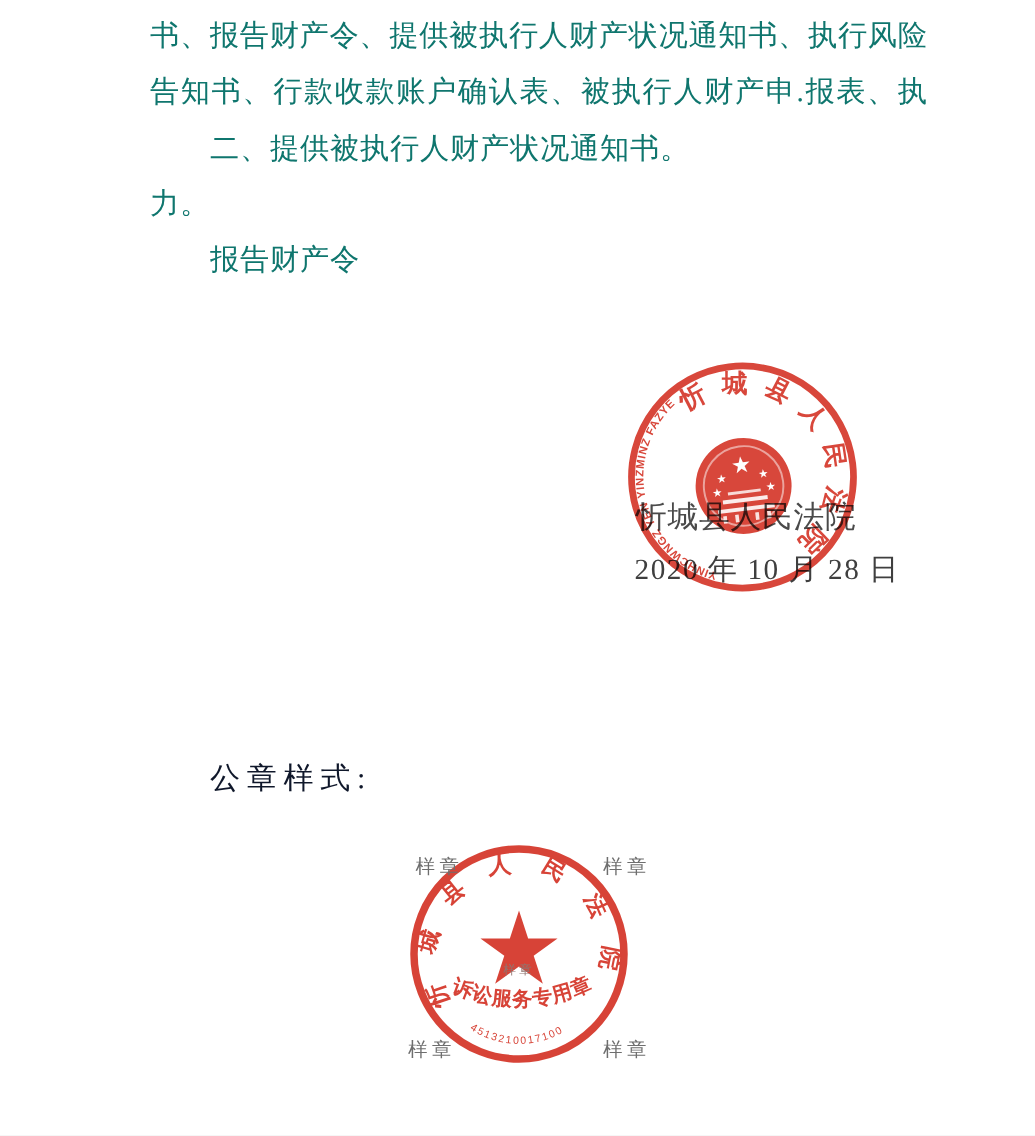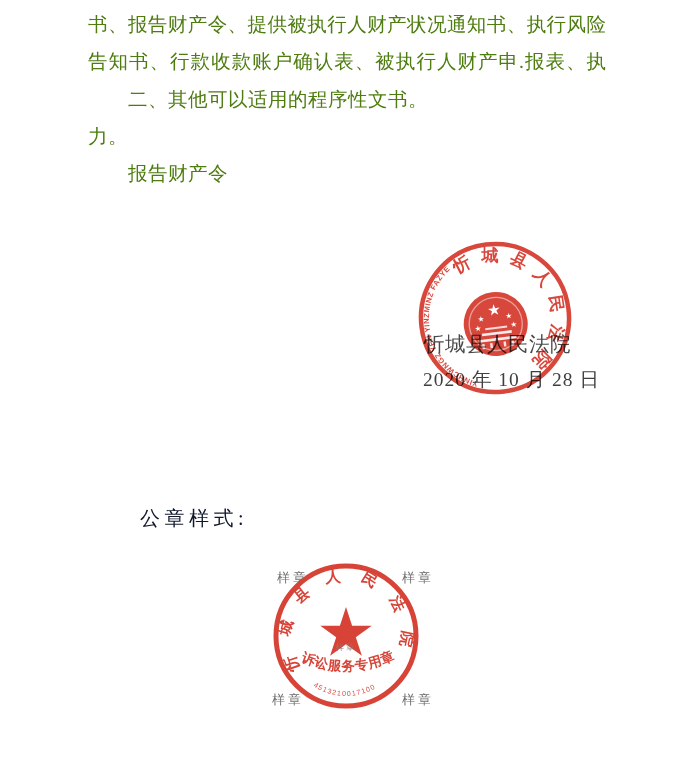--- a/index.html
+++ b/index.html
@@ -11,25 +11,25 @@
     position:relative;
     width:690px;height:757px;
     margin:0 auto;
     background:#ffffff;
     overflow:hidden;
     color:#3d3d3d;
   }
   
   .body-text{
     position:absolute;
-    left:88px;top:6px;
+    left:100px;top:6px;
     width:518px;
     font-size:19.5px;
     line-height:37.3px;
-    color:#4d7c0f;
+    color:#0f766e;
   }
   .line{white-space:nowrap;letter-spacing:0.5px;}
   .line.justify{
     white-space:normal;
     text-align:justify;
     text-align-last:justify;
     letter-spacing:0;
   }
   .line.indent{text-indent:40px;}
   
@@ -75,21 +75,21 @@
   .wm-center{font-family:"Liberation Serif","DejaVu Serif",serif;font-size:8.5px;letter-spacing:2px;fill:#8b6d68;text-anchor:middle;}
 </style>
 </head>
 <body>
 
 <div class="doc">
 
   <div class="body-text">
     <div class="line justify">书、报告财产令、提供被执行人财产状况通知书、执行风险</div>
     <div class="line justify">告知书、行款收款账户确认表、被执行人财产申.报表、执</div>
-    <div class="line indent">二、其他可以适用的程序性文书。</div>
+    <div class="line indent">二、提供被执行人财产状况通知书。</div>
     <div class="line">力。</div>
     <div class="line indent">报告财产令</div>
   </div>
 
   <div class="typed-court">忻城县人民法院</div>
 
   <div class="date-line">2020 年 10 月 28 日</div>
 
   <svg class="seal1" viewBox="0 0 160 160">
     <defs>

